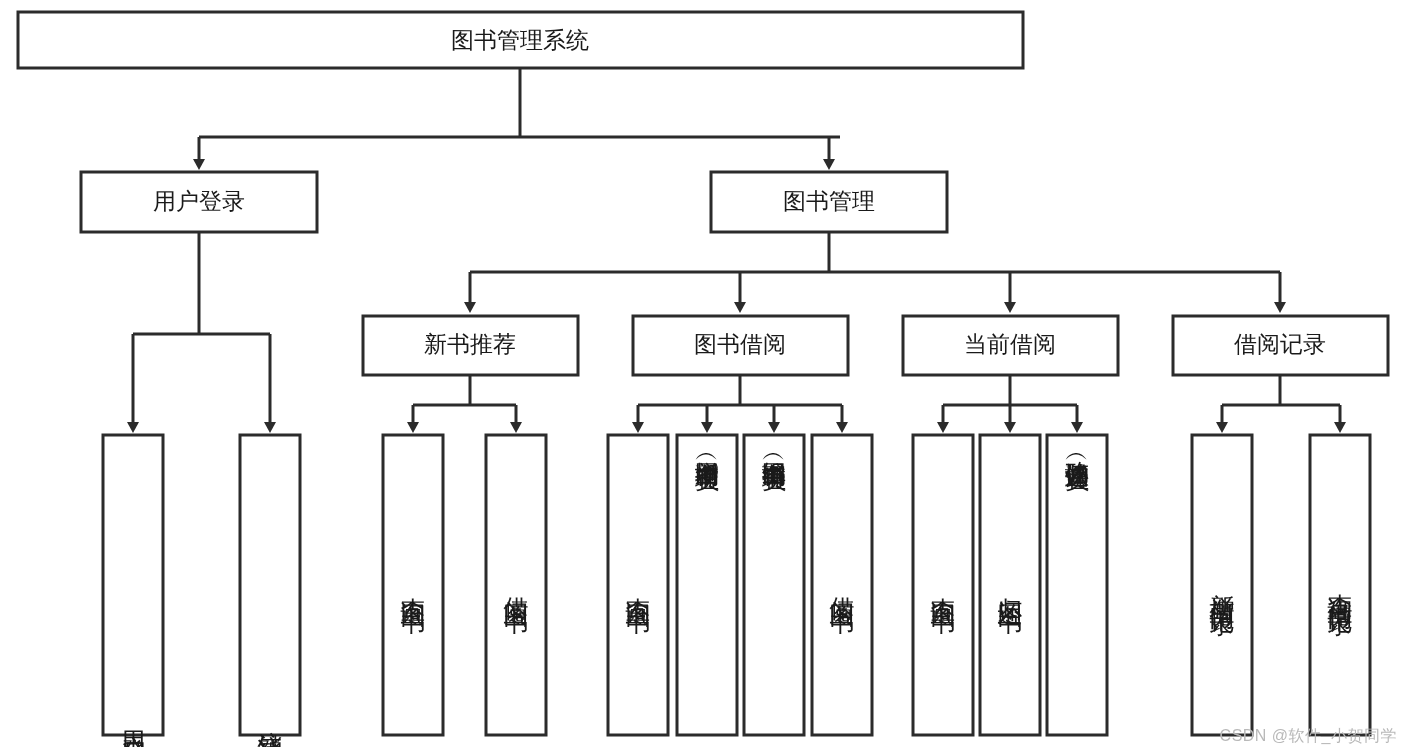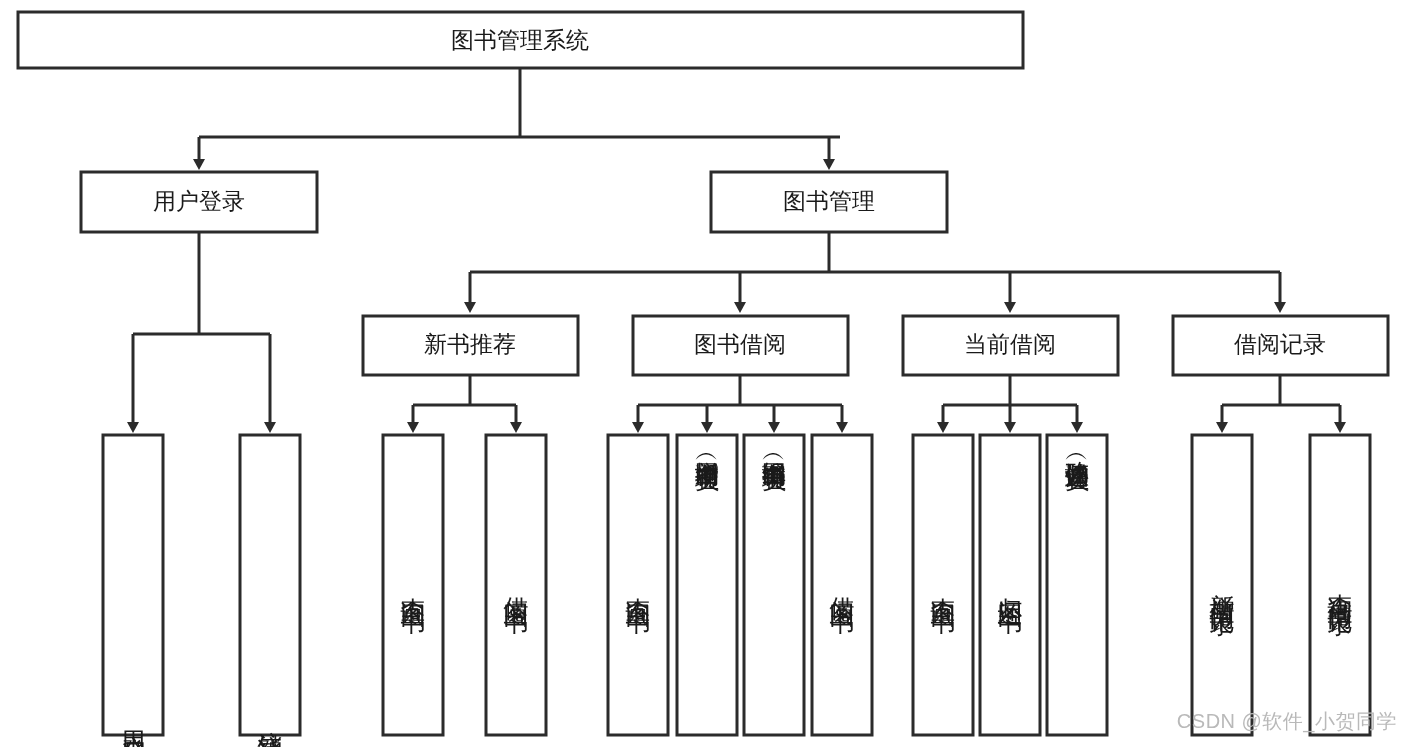--- a/index.html
+++ b/index.html
@@ -71,23 +71,23 @@
     letter-spacing: 4px;
     white-space: nowrap;
   }
   .vtext-inner.tight {
     letter-spacing: 1px;
     font-size: 24px;
   }
   .watermark {
     position: absolute;
     right: 8px;
-    bottom: 12px;
-    font-family: "Liberation Sans", "DejaVu Sans", sans-serif;
-    font-size: 20px;
+    bottom: 0;
+    font-family: "Liberation Sans", "DejaVu Sans", sans-serif;
+    font-size: 16px;
     color: #b9b9b9;
     letter-spacing: 0.5px;
     white-space: nowrap;
   }
 </style>
 </head>
 <body>
 
 <div id="diagram-root">
 

